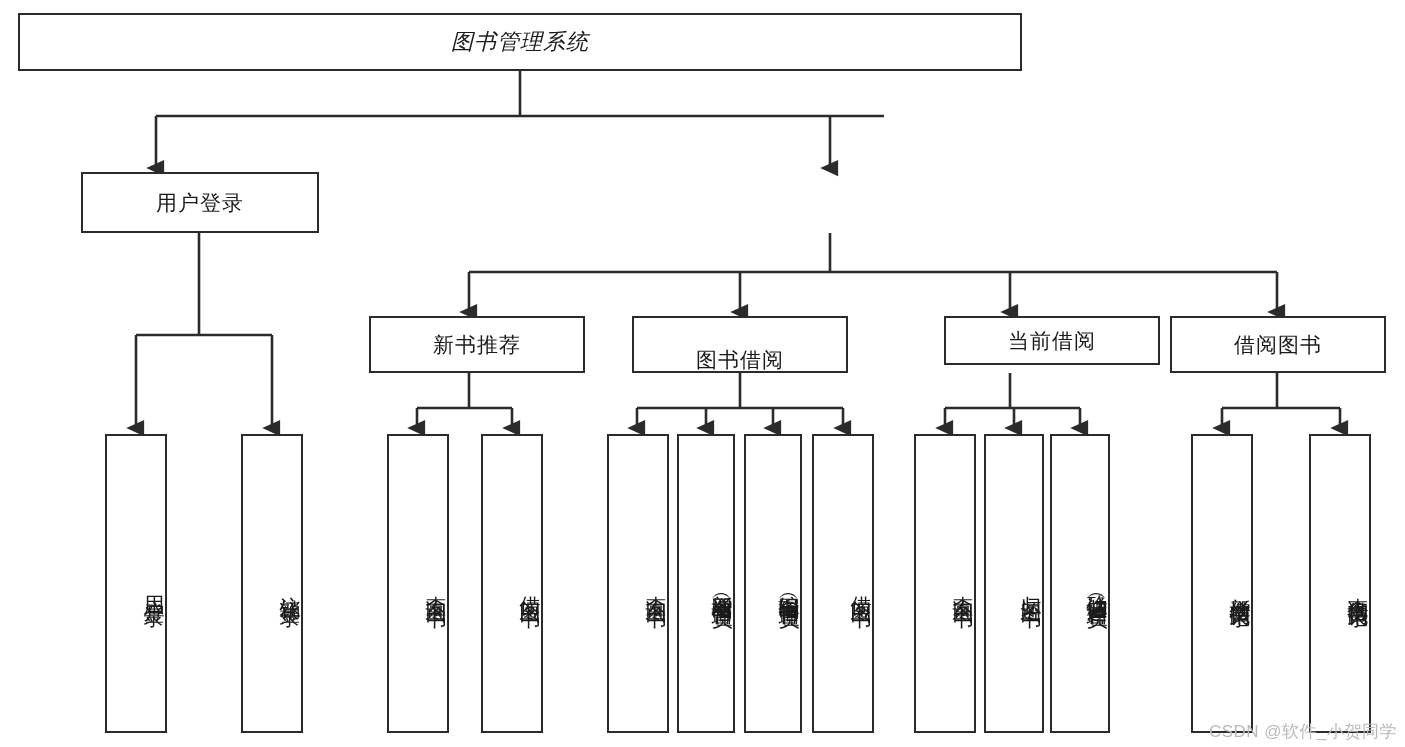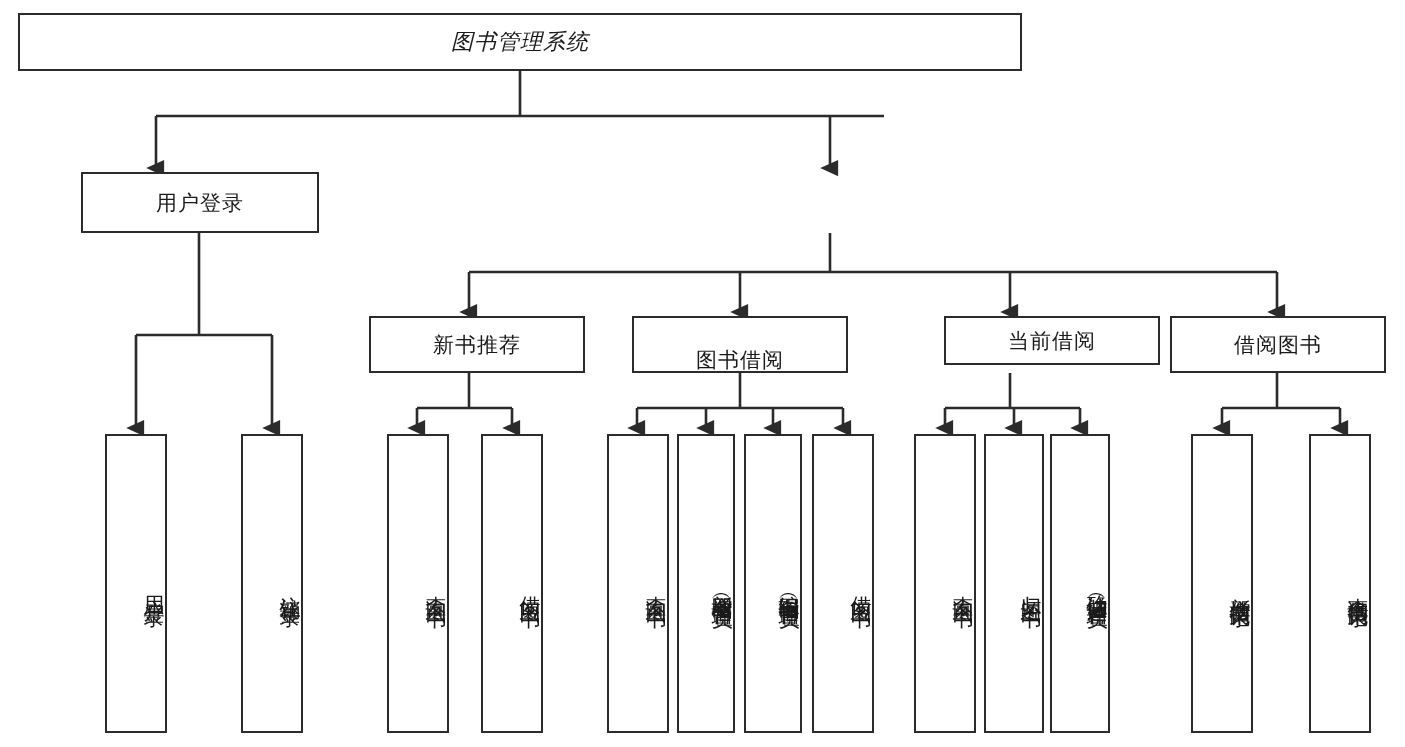--- a/index.html
+++ b/index.html
@@ -179,14 +179,15 @@
     <span>确认归还（管理员）</span>
   </div>
 
   <div class="node vert tall-text" style="left:1191px; top:434px; width:62px; height:299px;">
     <span>新增借阅记录</span>
   </div>
   <div class="node vert tall-text" style="left:1309px; top:434px; width:62px; height:299px;">
     <span>查询借阅记录</span>
   </div>
 
+  <div class="watermark">CSDN @软件_小贺同学</div>
 
 </div>
 
 </body></html>

